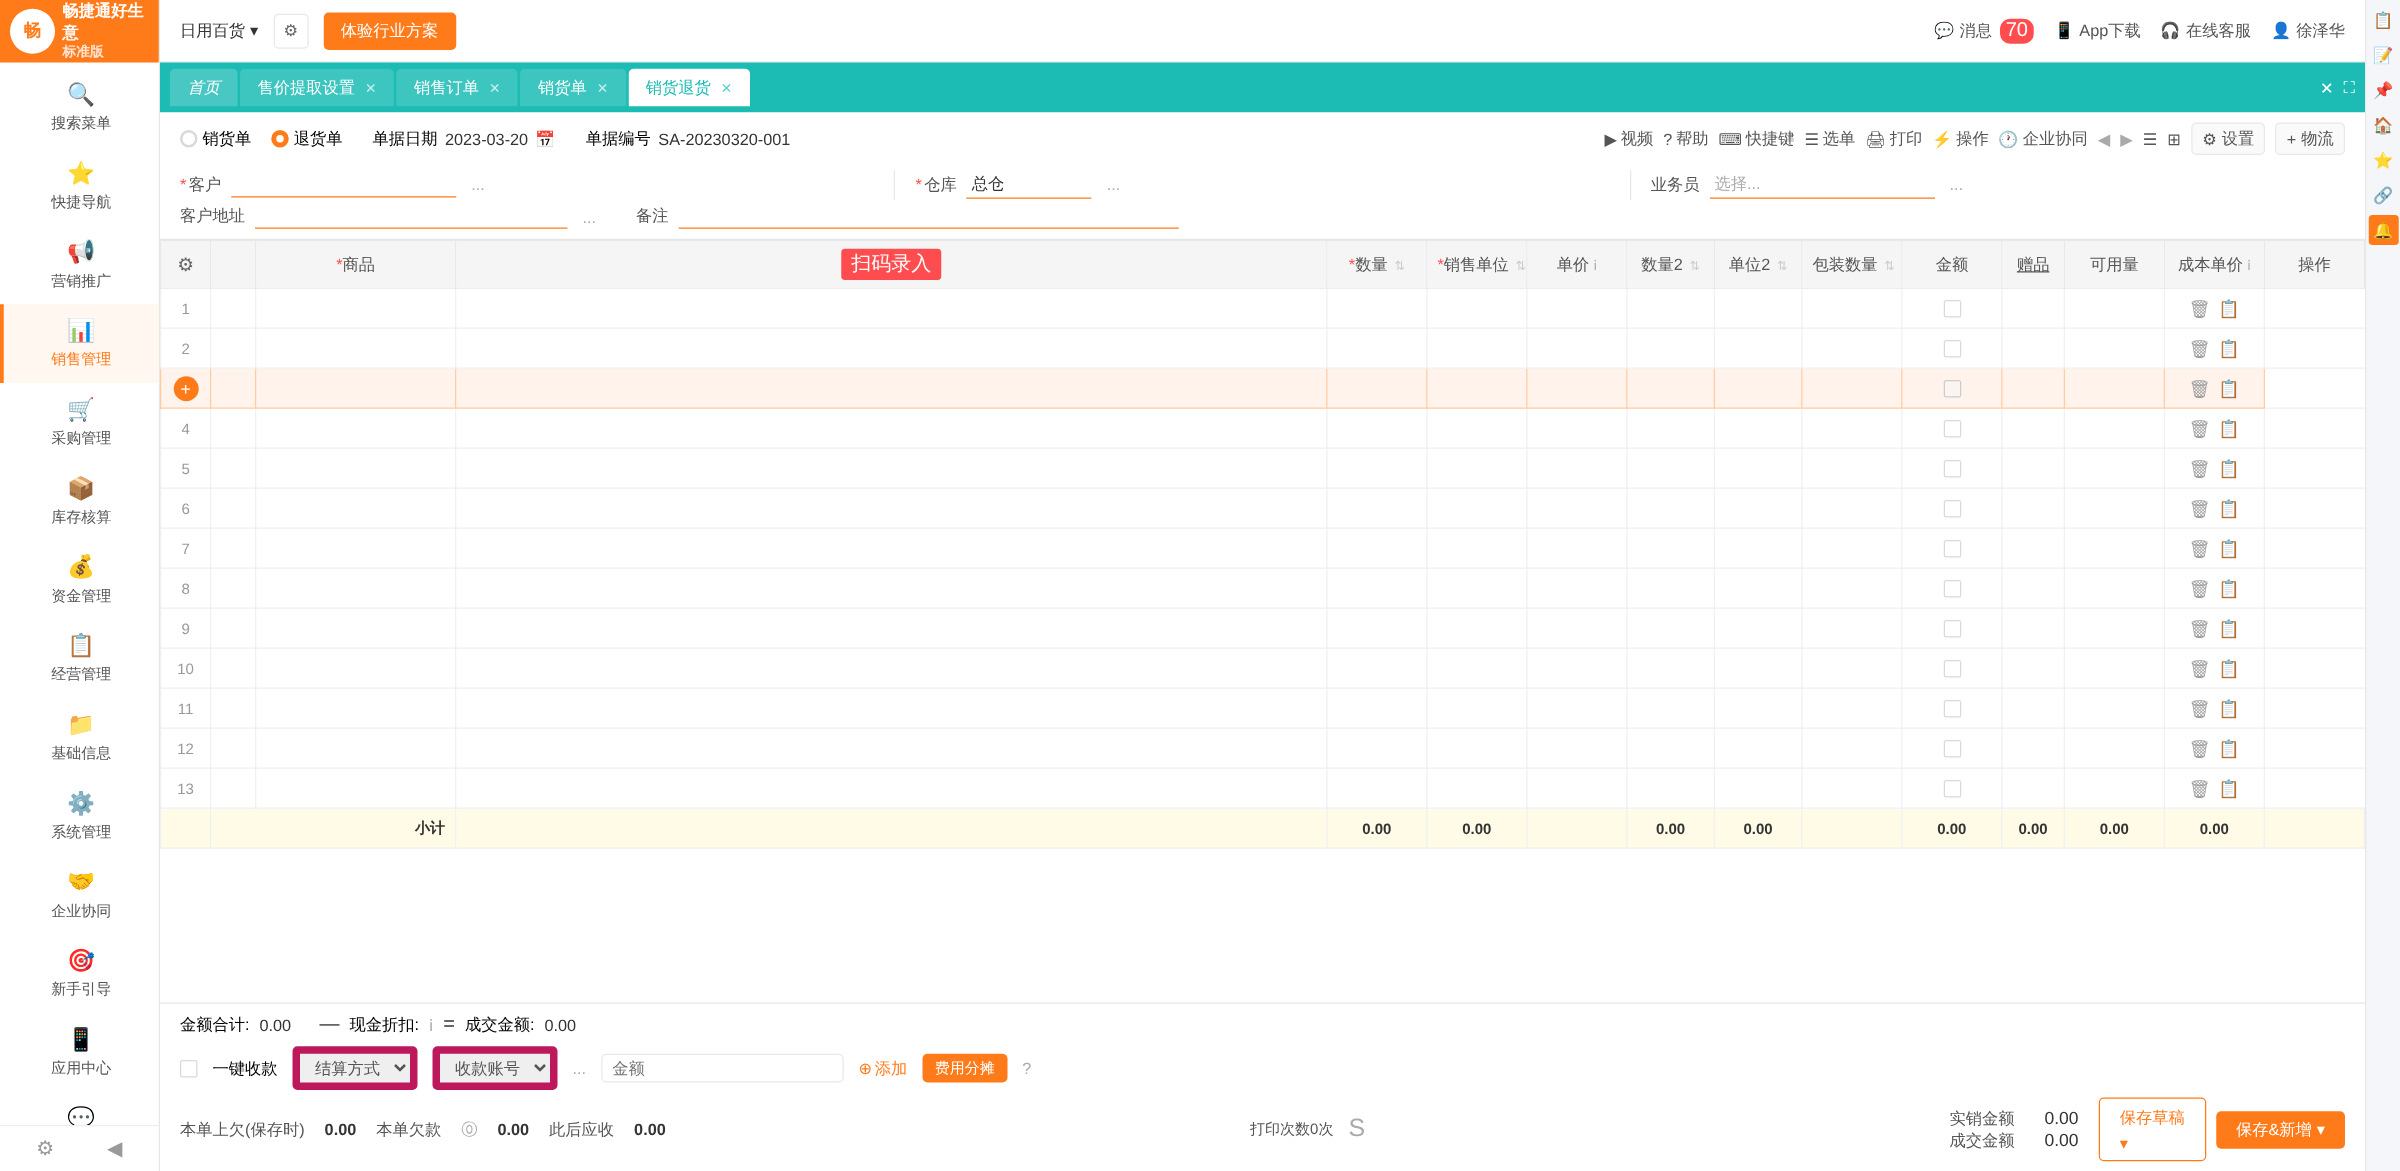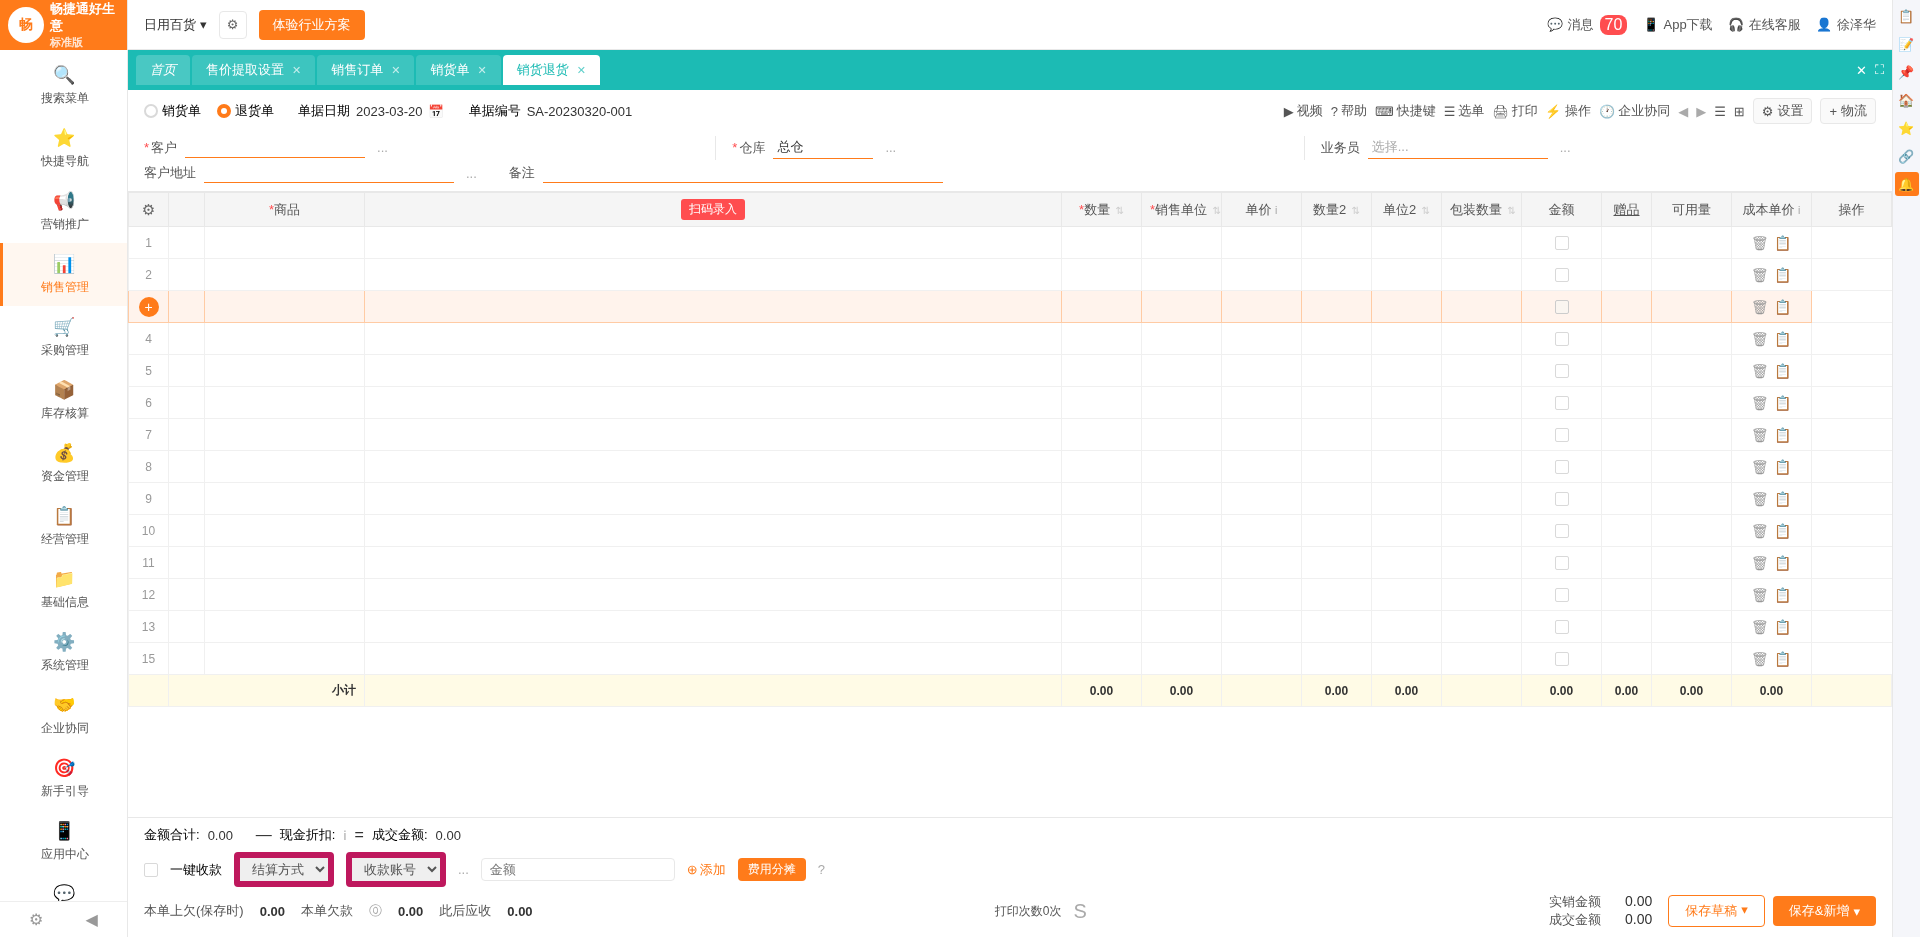--- a/index.html
+++ b/index.html
@@ -96,21 +96,21 @@
     .data-table tbody tr.active-row { background: #fff3ec; }
     .data-table tbody tr.active-row td { border-color: #ffcba4; }
     .data-table tbody td { padding: 5px 8px; border: 1px solid #f0f0f0; text-align: center; font-size: 12px; color: #333; height: 32px; }
     .data-table tbody td.num-col { color: #999; }
 
     .checkbox-cell { display: flex; align-items: center; justify-content: center; }
     .table-checkbox { width: 14px; height: 14px; border: 1px solid #d9d9d9; border-radius: 2px; background: white; }
     .table-checkbox.active-row-check { border-color: #ccc; background: #faf5f0; }
 
     .add-row-btn { width: 20px; height: 20px; background: #ff7b1a; color: white; border-radius: 50%; display: flex; align-items: center; justify-content: center; cursor: pointer; font-size: 14px; margin: auto; }
-    .scan-btn { background: #ff4d4f; color: white; padding: 2px 8px; border-radius: 3px; font-size: 12px; cursor: pointer; display: inline-block; }
+    .scan-btn { background: #ff4d4f; color: white; padding: 2px 8px; border-radius: 3px; font-size: 16px; cursor: pointer; display: inline-block; }
 
     .row-actions { display: flex; align-items: center; justify-content: center; gap: 6px; }
     .row-action-btn { color: #999; cursor: pointer; font-size: 14px; }
 
     
     .totals-row td { background: #fffbe6; font-weight: bold; color: #333; margin-top: 24px; }
 
     
     .bottom-section { background: #fff; border-top: 1px solid #e8e8e8; padding: 8px 16px; flex-shrink: 0; }
     .amount-row { display: flex; align-items: center; gap: 8px; margin-bottom: 8px; font-size: 13px; }
@@ -124,21 +124,21 @@
     .fee-split-btn { background: #ff7b1a; color: white; padding: 3px 10px; border-radius: 4px; cursor: pointer; font-size: 12px; border: none; }
     .help-icon { color: #aaa; cursor: pointer; }
 
     .bottom-footer { display: flex; align-items: center; justify-content: space-between; padding: 6px 0 0; }
     .bottom-footer-left { display: flex; align-items: center; gap: 16px; font-size: 12px; color: #555; }
     .bottom-footer-center { display: flex; align-items: center; gap: 4px; }
     .bottom-footer-right { display: flex; align-items: center; gap: 8px; }
     .summary-panel { text-align: right; margin-right: 8px; }
     .summary-row { display: flex; justify-content: space-between; gap: 24px; font-size: 13px; color: #555; }
     .summary-row .summary-value { color: #333; font-size: 14px; }
-    .save-draft-btn { background: #fff; border: 1px solid #ff7b1a; color: #ff7b1a; padding: 6px 16px; border-radius: 4px; cursor: pointer; display: flex; align-items: flex-start; gap: 4px; }
+    .save-draft-btn { background: #fff; border: 1px solid #ff7b1a; color: #ff7b1a; padding: 6px 16px; border-radius: 4px; cursor: pointer; display: flex; align-items: flex-start; gap: 4px; flex-direction: column; }
     .save-new-btn { background: #ff7b1a; border: none; color: white; padding: 6px 16px; border-radius: 4px; cursor: pointer; display: flex; align-items: center; gap: 4px; }
 
     
     .right-sidebar { width: 28px; background: #f5f6fa; display: flex; flex-direction: column; align-items: center; gap: 4px; padding: 4px 2px; border-left: 1px solid #e8e8e8; flex-shrink: 0; }
     .right-sidebar-btn { width: 24px; height: 24px; display: flex; align-items: center; justify-content: center; color: #999; cursor: pointer; font-size: 13px; border-radius: 3px; }
     .right-sidebar-btn.active { background: #ff7b1a; color: white; }
     .active-row-input { background: transparent; border: none; outline: none; width: 100%; }
 
     
     .cal-icon { color: #aaa; cursor: pointer; }
@@ -738,45 +738,20 @@
               <td></td>
               <td>
                 <div class="row-actions">
                   <span class="row-action-btn">🗑</span>
                   <span class="row-action-btn">📋</span>
                 </div>
               </td>
             </tr>
           <tr>
               <td class="num-col">13</td>
-              <td></td>
-              <td></td>
-              <td></td>
-              <td></td>
-              <td></td>
-              <td></td>
-              <td></td>
-              <td></td>
-              <td></td>
-              <td>
-                <div class="checkbox-cell">
-                  <div class="table-checkbox"></div>
-                </div>
-              </td>
-              <td></td>
-              <td></td>
-              <td>
-                <div class="row-actions">
-                  <span class="row-action-btn">🗑</span>
-                  <span class="row-action-btn">📋</span>
-                </div>
-              </td>
-            </tr>
-          <tr>
-              <td class="num-col">15</td>
               <td></td>
               <td></td>
               <td></td>
               <td></td>
               <td></td>
               <td></td>
               <td></td>
               <td></td>
               <td></td>
               <td>

